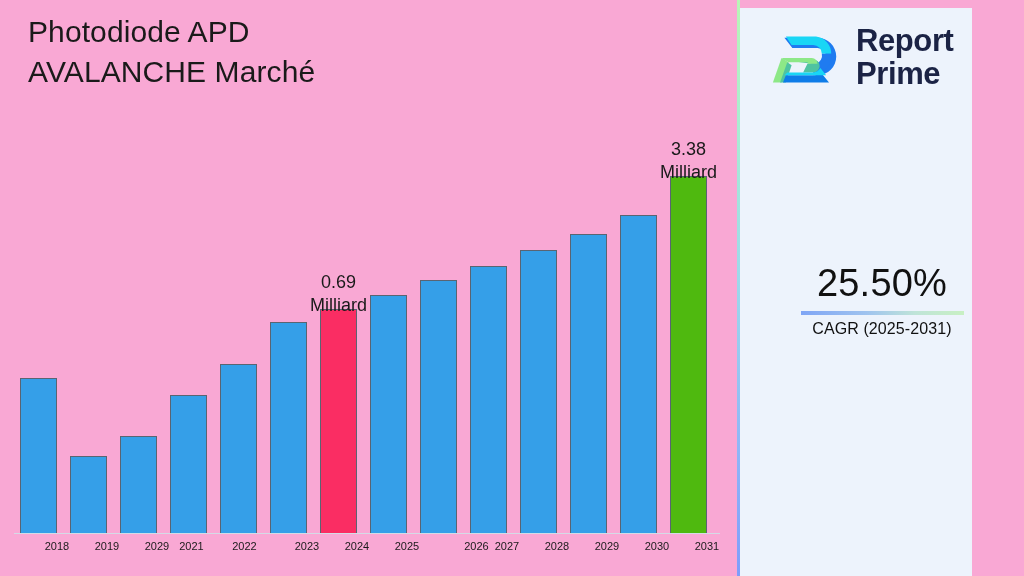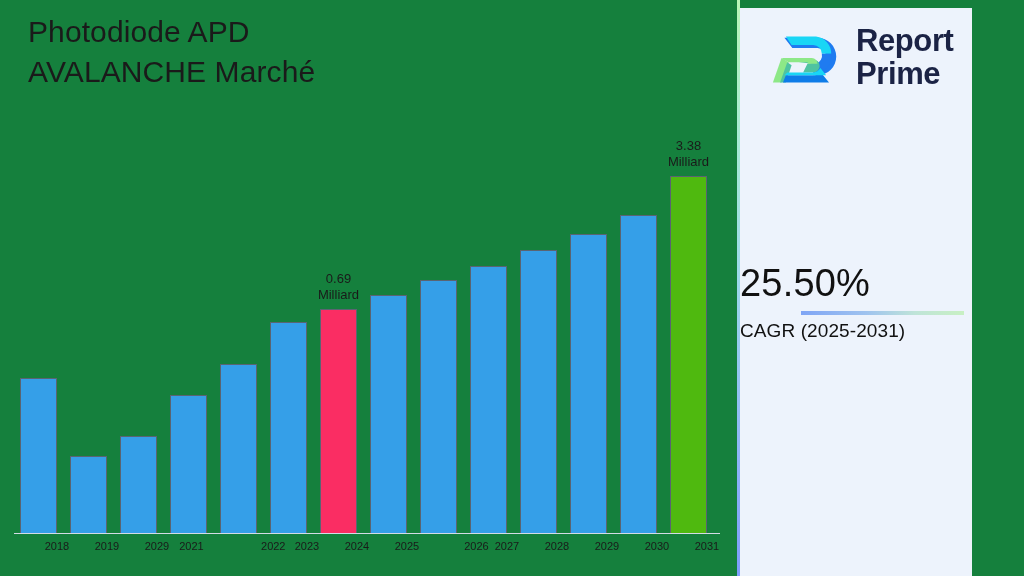--- a/index.html
+++ b/index.html
@@ -7,21 +7,21 @@
   html, body {
     width: 1024px;
     height: 576px;
     overflow: hidden;
     font-family: "Liberation Sans", "DejaVu Sans", sans-serif;
   }
   #root {
     position: relative;
     width: 1024px;
     height: 576px;
-    background: #15803d;
+    background: #f9a8d4;
   }
 
   
   #left-panel {
     position: absolute;
     left: 0; top: 0;
     width: 737px; height: 576px;
   }
   #chart-title {
     position: absolute;
@@ -56,21 +56,21 @@
     border-bottom: none;
   }
   .bar.blue  { background: #359fe8; }
   .bar.pink  { background: #fa2d63; }
   .bar.green { background: #4fb90f; }
 
   .bar-value {
     position: absolute;
     text-align: center;
     width: 90px;
-    font-size: 13px;
+    font-size: 18px;
     line-height: 1.25;
     color: #1a1a1a;
     white-space: pre-line;
   }
 
   .x-label {
     position: absolute;
     top: 540px;
     width: 60px;
     margin-left: -11.5px;
@@ -108,36 +108,37 @@
     line-height: 1.06;
     color: #1b2345;
     letter-spacing: -0.4px;
     white-space: pre-line;
   }
 
   #cagr-block {
     position: absolute;
     left: 0; top: 255px;
     width: 284px;
+    text-align: center;
   }
   #cagr-value {
     font-size: 38px;
     color: #111;
     font-weight: 400;
     letter-spacing: 0.2px;
     line-height: 1.1;
   }
   #cagr-rule {
     width: 163px;
     height: 4px;
     margin: 6px auto 5px auto;
     background: linear-gradient(to right, #7fa5f5 0%, #9fc3ef 40%, #bfe4d8 70%, #c8f0c3 100%);
   }
   #cagr-label {
-    font-size: 19px;
+    font-size: 16px;
     color: #111;
     letter-spacing: 0.1px;
   }
 </style>
 </head>
 <body>
 
 <div id="root">
 
   <div id="left-panel">
@@ -161,21 +162,21 @@
           <div class="bar blue" title="2028: 1.27 Milliard" style="left: 520px; height: 283px;"></div>
           <div class="bar blue" title="2029: 1.48 Milliard" style="left: 570px; height: 299px;"></div>
           <div class="bar blue" title="2030: 1.8 Milliard" style="left: 620px; height: 318px;"></div>
           <div class="bar green" title="2031: 3.38 Milliard" style="left: 670px; height: 357px;"></div>
         </div>
       <div id="labels-layer">
           <div class="x-label" style="left: 38.5px;">2018</div>
           <div class="x-label" style="left: 88.5px;">2019</div>
           <div class="x-label" style="left: 138.5px;">2029</div>
           <div class="x-label" style="left: 173px;">2021</div>
-          <div class="x-label" style="left: 237px; text-align: right;">2022</div>
+          <div class="x-label" style="left: 226px;">2022</div>
           <div class="x-label" style="left: 288.5px;">2023</div>
           <div class="x-label" style="left: 338.5px;">2024</div>
           <div class="x-label" style="left: 388.5px;">2025</div>
           <div class="x-label" style="left: 458px;">2026</div>
           <div class="x-label" style="left: 488.5px;">2027</div>
           <div class="x-label" style="left: 538.5px;">2028</div>
           <div class="x-label" style="left: 588.5px;">2029</div>
           <div class="x-label" style="left: 638.5px;">2030</div>
           <div class="x-label" style="left: 688.5px;">2031</div>
         </div>

